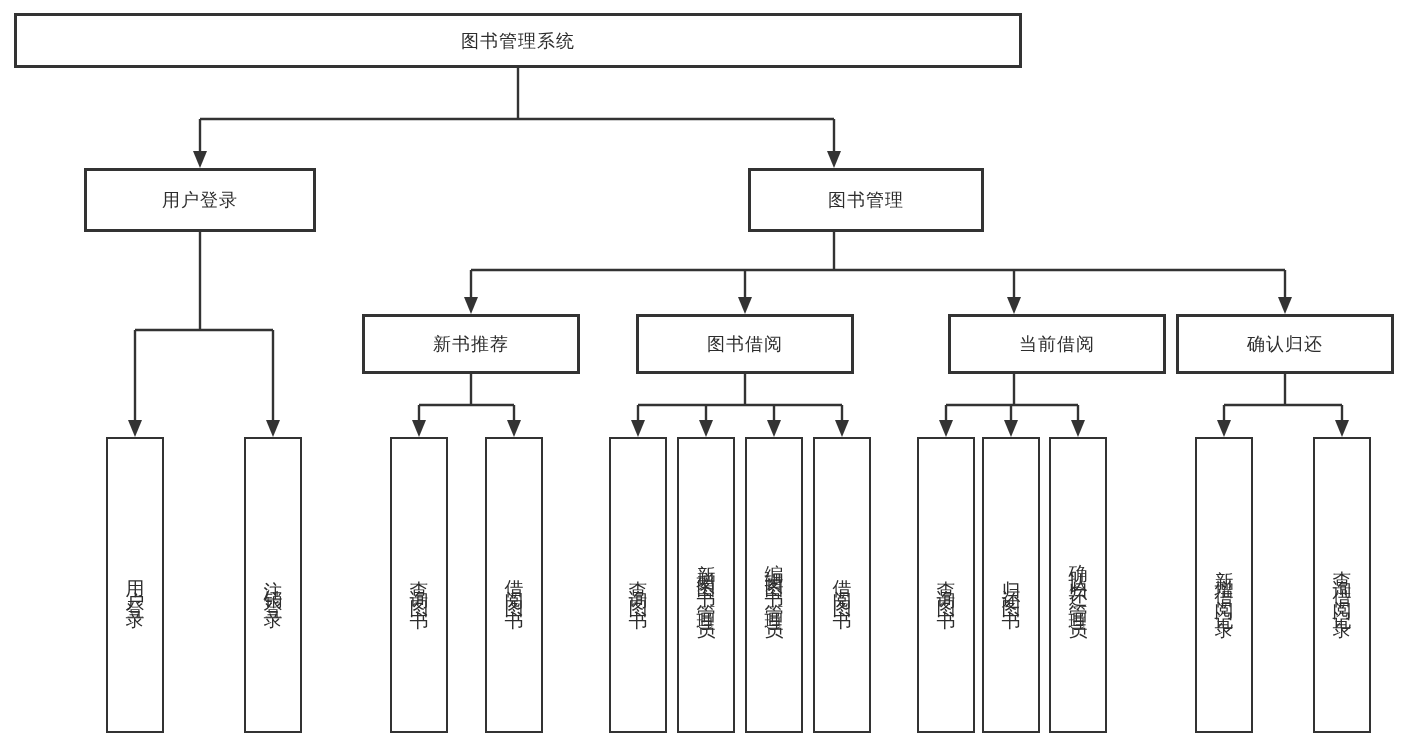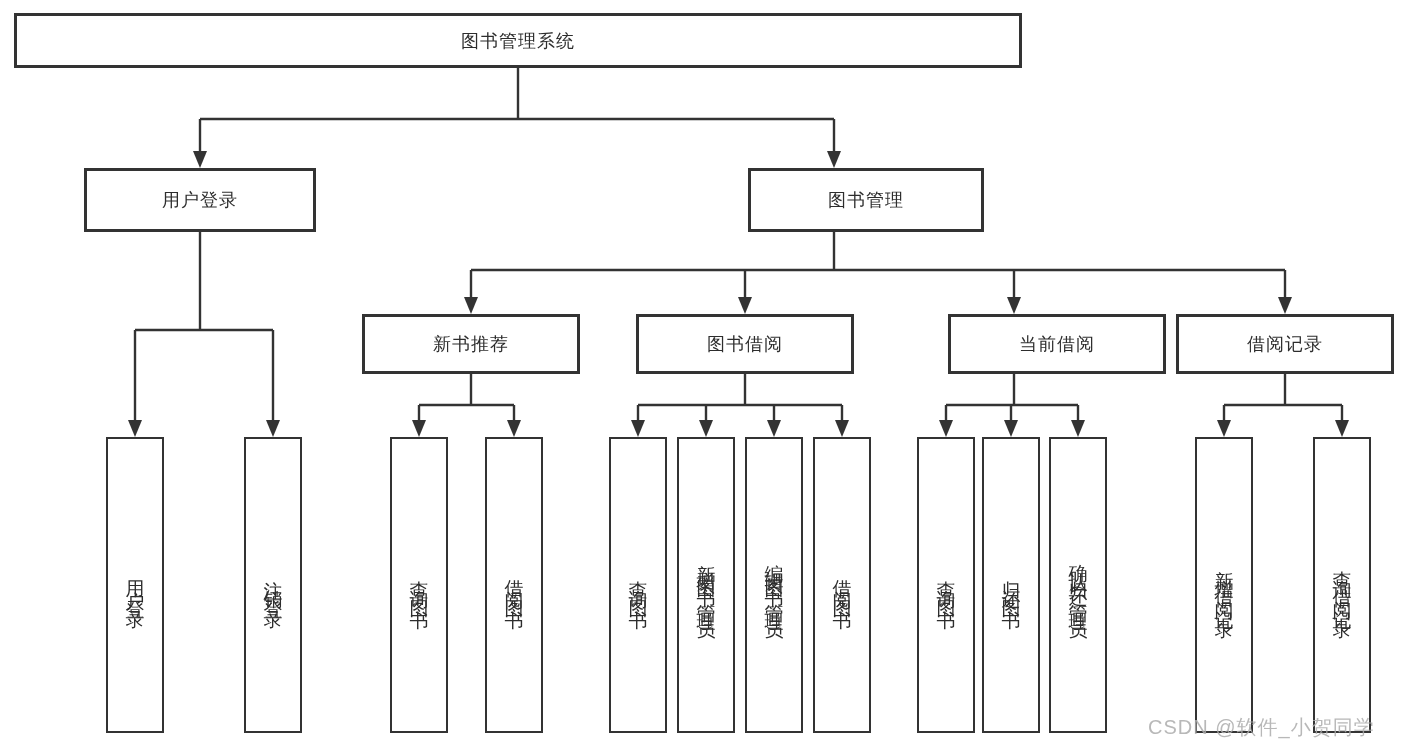--- a/index.html
+++ b/index.html
@@ -124,21 +124,21 @@
   <div class="box" style="left:362px; top:314px; width:218px; height:60px;">
     <span class="hlabel">新书推荐</span>
   </div>
   <div class="box" style="left:636px; top:314px; width:218px; height:60px;">
     <span class="hlabel">图书借阅</span>
   </div>
   <div class="box" style="left:905px; top:314px; width:218px; height:60px;margin-left:43px;">
     <span class="hlabel">当前借阅</span>
   </div>
   <div class="box" style="left:1176px; top:314px; width:218px; height:60px;">
-    <span class="hlabel">借阅记录</span>
+    <span class="hlabel">确认归还</span>
   </div>
 
   <div class="box leaf" style="left:106px; top:437px; width:58px; height:296px;">
     <span class="vlabel">用户登录</span>
   </div>
   <div class="box leaf" style="left:244px; top:437px; width:58px; height:296px;">
     <span class="vlabel">注销登录</span>
   </div>
 
   <div class="box leaf" style="left:390px; top:437px; width:58px; height:296px;">
@@ -171,15 +171,14 @@
     <span class="vlabel long">确认归还（管理员）</span>
   </div>
 
   <div class="box leaf" style="left:1195px; top:437px; width:58px; height:296px;">
     <span class="vlabel">新增借阅记录</span>
   </div>
   <div class="box leaf" style="left:1313px; top:437px; width:58px; height:296px;">
     <span class="vlabel">查询借阅记录</span>
   </div>
 
-  <div class="watermark">CSDN @软件_小贺同学</div>
 
 </div>
 
 </body></html>

